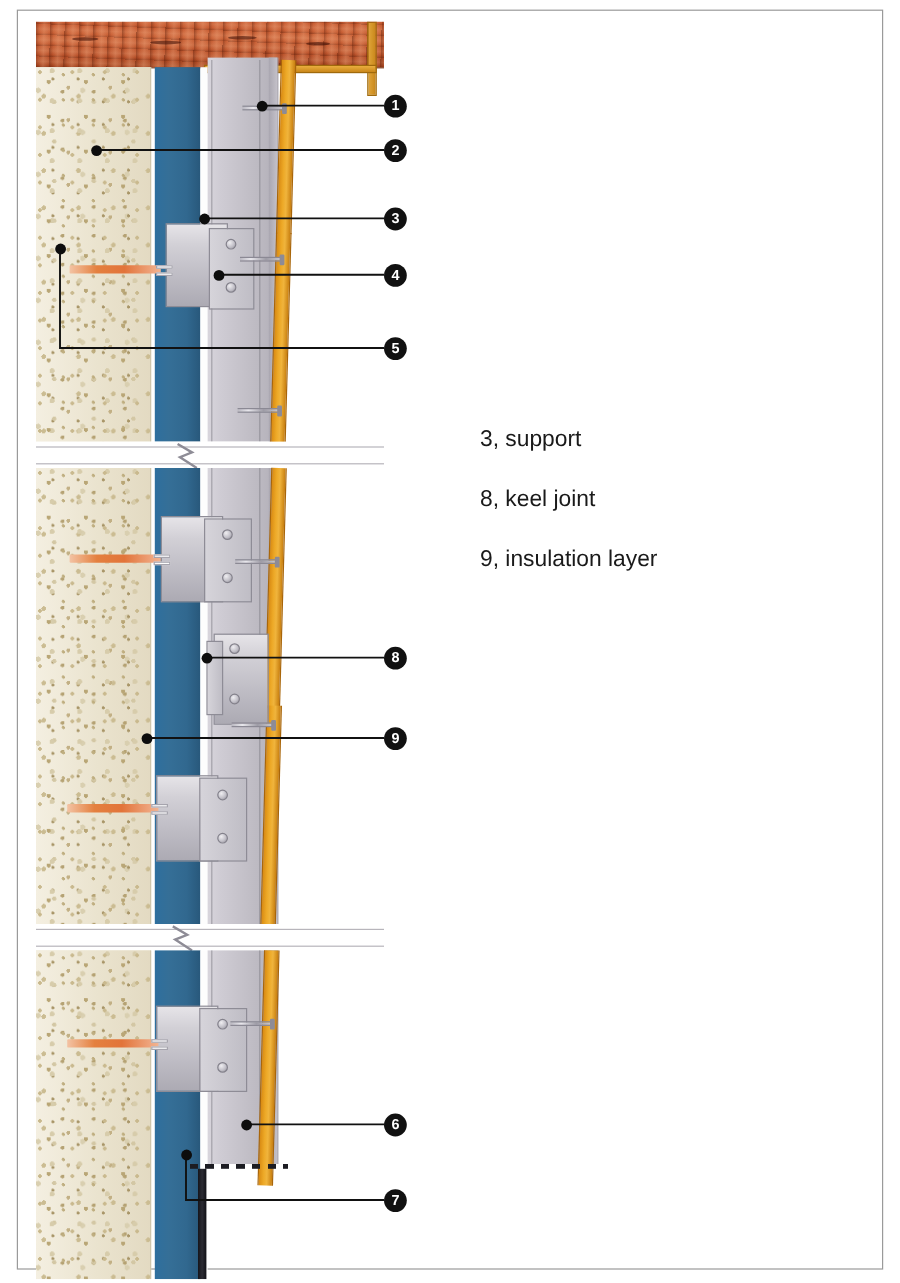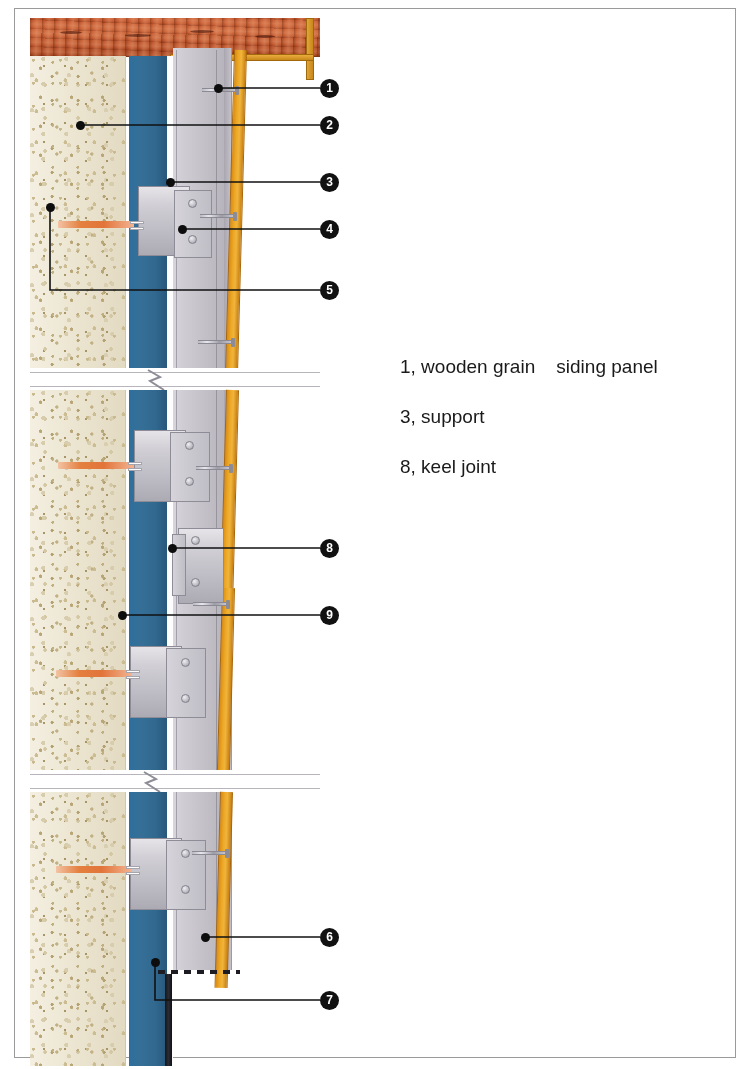--- a/index.html
+++ b/index.html
@@ -301,19 +301,19 @@
       <span class="cnum" style="left:320px;top:606px;">9</span>
 
       <span class="cdot" style="left:201px;top:933px;"></span>
       <span class="cnum" style="left:320px;top:928px;">6</span>
 
       <span class="cdot" style="left:151px;top:958px;"></span>
       <span class="cnum" style="left:320px;top:991px;">7</span>
     </div>
 
     <div id="legend">
-      <div class="legend-item">1, wooden grain    siding panel</div>
       <div class="legend-item">3, support</div>
       <div class="legend-item">8, keel joint</div>
+      <div class="legend-item">9, insulation layer</div>
     </div>
 
   </div>
 </div>
 
 </body></html>

